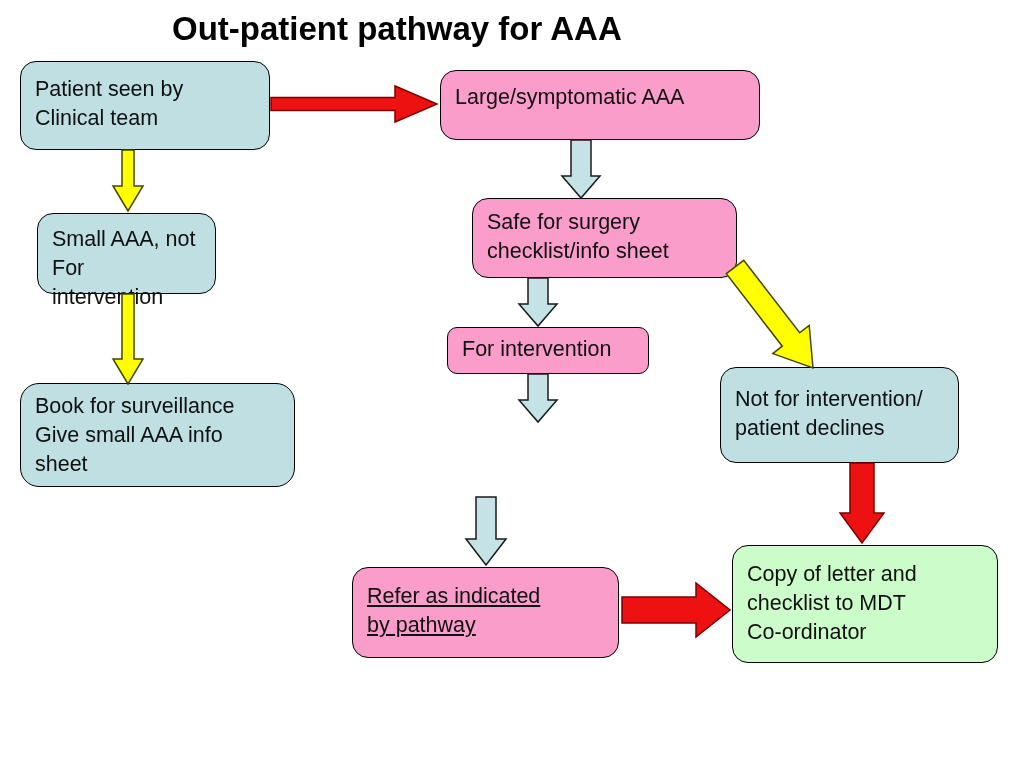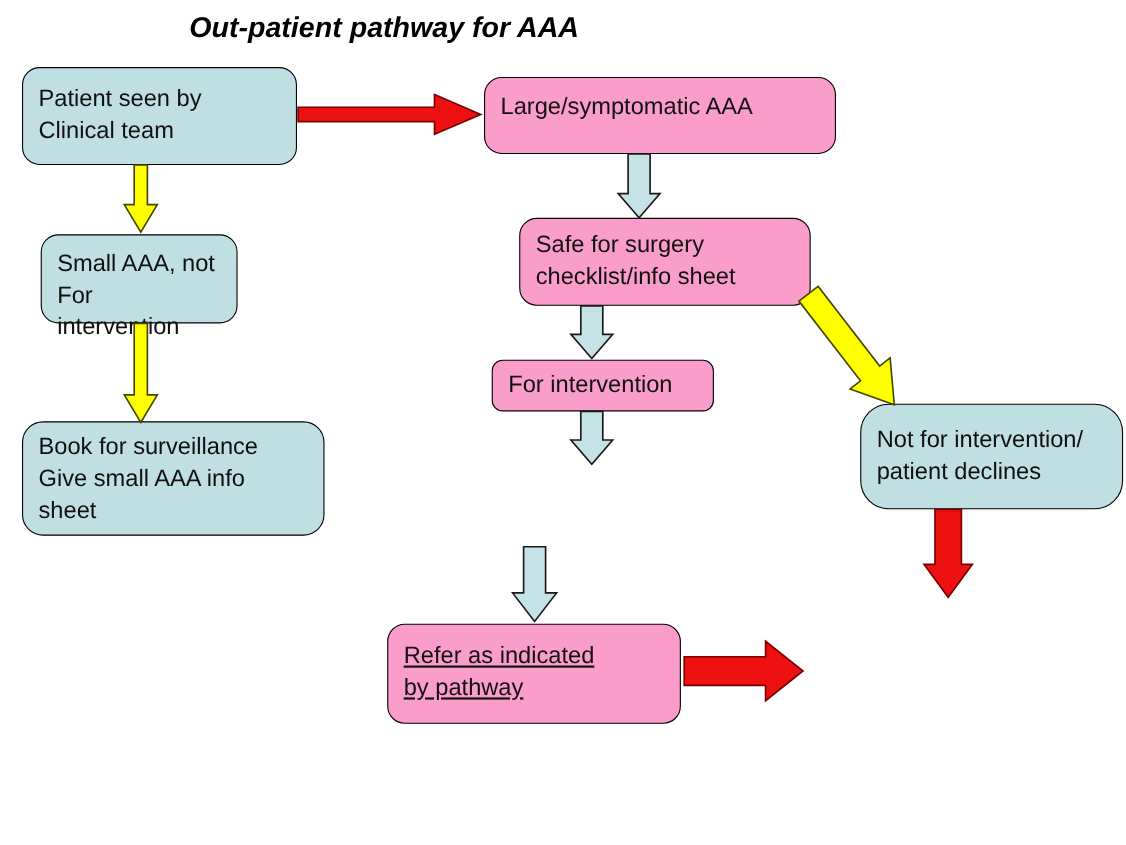--- a/index.html
+++ b/index.html
@@ -2,40 +2,40 @@
 <html><head>
 <meta charset="utf-8">
 <style>
   html,body{margin:0;padding:0;background:#fff;}
   .slide{
     position:relative;width:1024px;height:768px;background:#ffffff;
     overflow:hidden;font-family:"Liberation Sans",sans-serif;
   }
   .slide-title{
     position:absolute;left:172px;top:10px;
-    font-size:26px;font-weight:bold;color:#000;
-    letter-spacing:0px;white-space:nowrap;font-style:italic;
+    font-size:33px;font-weight:bold;color:#000;
+    letter-spacing:0px;white-space:nowrap;
   }
   .node{
     position:absolute;box-sizing:border-box;
     border:1.6px solid #000;border-radius:16px;
     font-size:21.5px;line-height:29px;color:#101010;
     white-space:pre-line;padding:10px 14px;
   }
   .fill-blue{background:#bfdfe3;}
   .fill-pink{background:#fb9dca;}
   .fill-green{background:#cdfccb;}
   .n-patient{left:20px;top:61px;width:250px;height:89px;padding-top:13px;}
   .n-large{left:440px;top:70px;width:320px;height:70px;padding-top:12px;}
   .n-small{left:37px;top:213px;width:179px;height:81px;padding-top:11px;}
   .n-book{left:20px;top:383px;width:275px;height:104px;padding-top:8px;border-radius:19px;}
   .n-safe{left:472px;top:198px;width:265px;height:80px;padding-top:9px;}
   .n-forint{left:447px;top:327px;width:202px;height:47px;padding-top:7px;border-radius:10px;}
   .n-bloods{left:430px;top:424px;width:253px;height:73px;padding-top:7px;border-radius:14px;}
-  .n-notint{left:782px;top:367px;width:239px;height:96px;padding-top:17px;border-radius:26px;}
+  .n-notint{left:720px;top:367px;width:239px;height:96px;padding-top:17px;}
   .n-refer{left:352px;top:567px;width:267px;height:91px;padding-top:14px;text-decoration:underline;}
   .n-copy{left:732px;top:545px;width:266px;height:118px;padding-top:14px;}
   svg.arrows{position:absolute;left:0;top:0;pointer-events:none;}
   .arrow{stroke-width:1.5;stroke-linejoin:miter;}
   .st-red{stroke:#7a0000;}
   .st-yellow{stroke:#454500;}
   .st-blue{stroke:#1a1a1a;}
 </style>
 </head>
 <body>
@@ -61,20 +61,23 @@
 
   <div class="node fill-pink n-forint">For intervention</div>
 
 
   <div class="node fill-blue n-notint">Not for intervention/
 patient declines</div>
 
   <div class="node fill-pink n-refer">Refer as indicated
 by pathway</div>
 
+  <div class="node fill-green n-copy">Copy of letter and
+checklist to MDT
+Co-ordinator</div>
 
   <svg class="arrows" width="1024" height="768" viewBox="0 0 1024 768">
 
     <polygon class="arrow st-red" points="271,97.5 395,97.5 395,86 437,104 395,122 395,110.5 271,110.5" fill="#ee1111"></polygon>
 
     <polygon class="arrow st-yellow" points="122,150 122,186 113,186 128,211 143,186 134,186 134,150" fill="#ffff00"></polygon>
 
     <polygon class="arrow st-yellow" points="122,294 122,359 113,359 128,384 143,359 134,359 134,294" fill="#ffff00"></polygon>
 
     <polygon class="arrow st-blue" points="571,140 571,176 562,176 581,198 600,176 591,176 591,140" fill="#c5e2e7"></polygon>

